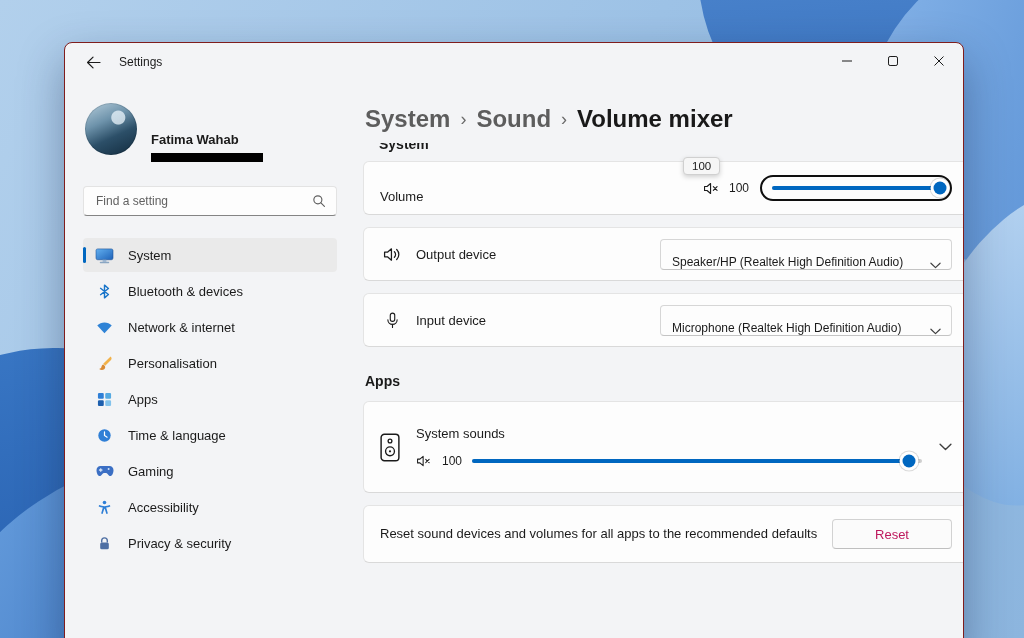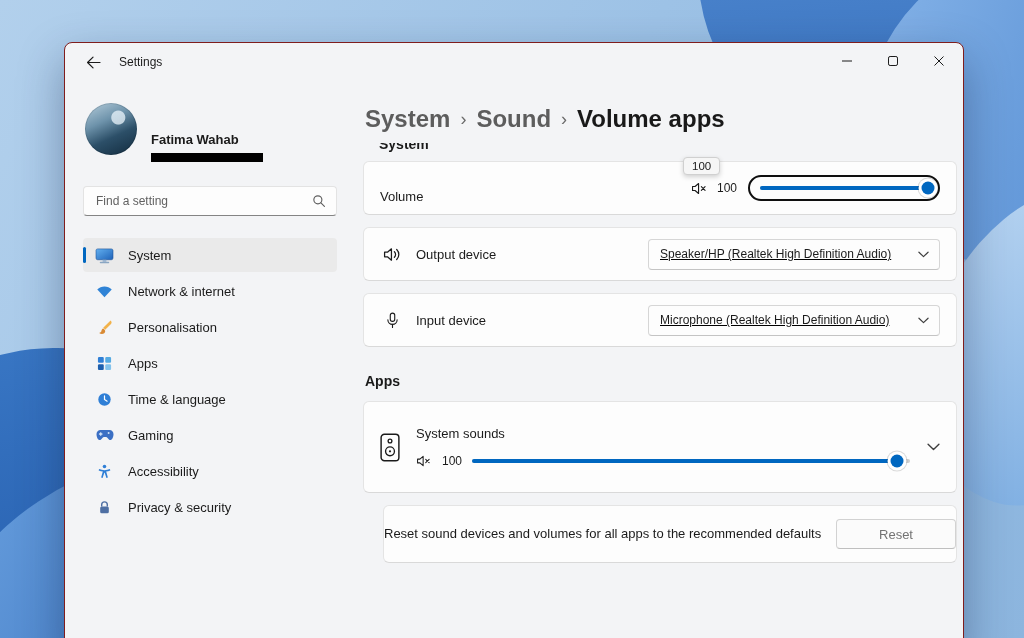--- a/index.html
+++ b/index.html
@@ -94,41 +94,41 @@
     background:#f6f6f6; border:1px solid #d0d0d0; border-radius:4px;
     font-size:11.5px; color:#1b1b1b; box-shadow:0 2px 5px rgba(0,0,0,.18); z-index:3;
   }
 
   .device-card { height:54px; }
   .device-icon { width:24px; display:flex; justify-content:center; }
   .device-label { margin-left:12px; font-size:13px; color:#1b1b1b; }
   .dropdown {
     margin-left:auto; width:292px; height:31px; background:#fdfdfd;
     border:1px solid #d6d6d6; border-bottom-color:#c4c4c4; border-radius:4px;
-    display:flex; align-items:center; padding:0 10px 0 11px; cursor:pointer;text-decoration:underline;
+    display:flex; align-items:flex-end; padding:0 10px 0 11px; cursor:pointer;
   }
   .dropdown-text { font-size:12px; color:#1b1b1b; white-space:nowrap; }
   .dropdown .chev { margin-left:auto; display:flex; }
 
   .apps-header { margin:26px 0 12px 2px; font-size:14px; font-weight:600; color:#1a1a1a; }
 
   .sys-card { height:92px;justify-content:space-between; }
   .sys-icon { display:flex; align-items:center; }
   .sys-content { flex:1; margin-left:16px; margin-right:30px; }
   .sys-label { font-size:13px; color:#1b1b1b; margin-bottom:13px; }
   .sys-slider-row { display:flex; align-items:center; gap:10px; }
   .sys-track { flex:1; width:auto; }
   .expander { position:absolute; right:16px; top:50%; transform:translateY(-50%); cursor:pointer; display:flex; }
 
-  .reset-card { min-height:58px; padding:9px 0;margin-left:20px; }
+  .reset-card { min-height:58px; padding:9px 16px; }
   .reset-text { font-size:13px; color:#1b1b1b; line-height:1.55; width:452px; }
   .reset-btn {
     margin-left:auto; width:120px; height:30px; background:#fbfbfb;
     border:1px solid #d2d2d2; border-bottom-color:#bfbfbf; border-radius:4px;
-    font-size:13px; color:#737373; font-family:inherit;
+    font-size:13px; color:#be185d; font-family:inherit;
     display:flex; align-items:center; justify-content:center; cursor:pointer;
   }
 </style>
 </head>
 <body>
 
 <div class="petal p1"></div>
 <div class="petal p2"></div>
 <div class="petal p3"></div>
 <div class="petal p4"></div>
@@ -206,20 +206,28 @@
                   </linearGradient>
                 </defs>
               <rect x="1" y="2" width="18" height="11.5" rx="1.8" fill="url(#scr)" stroke="#1b4f94" stroke-width="0.6"></rect>
               <rect x="8" y="13.5" width="4" height="2.2" fill="#9ab4cf"></rect>
               <rect x="5" y="15.7" width="10" height="1.4" rx="0.7" fill="#8aa6c2"></rect>
             </svg>
           </span>
           <span>System</span>
         </div>
 
+        <div class="nav-item">
+          <span class="nav-icon">
+            <svg viewBox="0 0 16 16" width="15" height="15">
+                <path d="M8 1.2 V14.8 M8 1.2 L12.2 4.8 L3.8 11.4 M8 14.8 L12.2 11.2 L3.8 4.6" fill="none" stroke="#1874c9" stroke-width="1.5" stroke-linecap="round" stroke-linejoin="round"></path>
+              </svg>
+          </span>
+          <span>Bluetooth &amp; devices</span>
+        </div>
 
         <div class="nav-item">
           <span class="nav-icon">
             <svg viewBox="0 0 16 12" width="17" height="13">
                 <path d="M1.2 4.2 C3 2.2 5.4 1.2 8 1.2 C10.6 1.2 13 2.2 14.8 4.2 L8 11.5 Z" fill="#2f83d6"></path>
               </svg>
           </span>
           <span>Network &amp; internet</span>
         </div>
 
@@ -291,21 +299,21 @@
       </div>
     </div>
 
     <div class="main">
 
       <div class="breadcrumb">
         <span class="crumb">System</span>
         <span class="crumb-sep">›</span>
         <span class="crumb">Sound</span>
         <span class="crumb-sep">›</span>
-        <span class="crumb current">Volume apps</span>
+        <span class="crumb current">Volume mixer</span>
       </div>
 
       <div class="clip-header">
         <span>System</span>
       </div>
 
       <div class="card volume-card">
         <span class="row-label">Volume</span>
         <div class="tooltip">100</div>
         <div class="vol-right">

